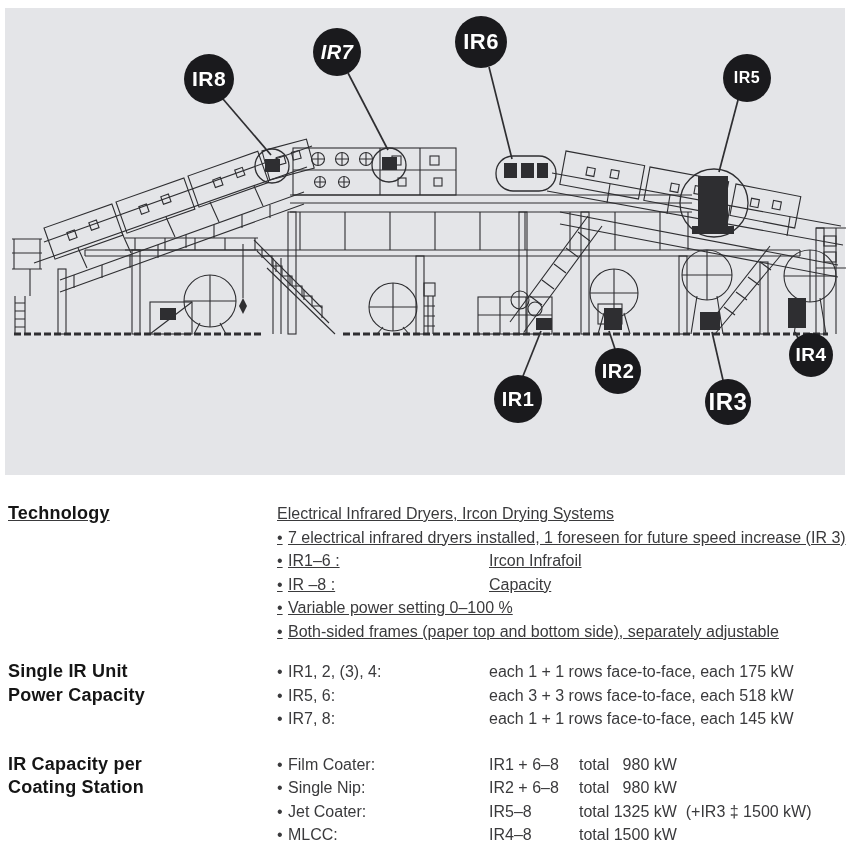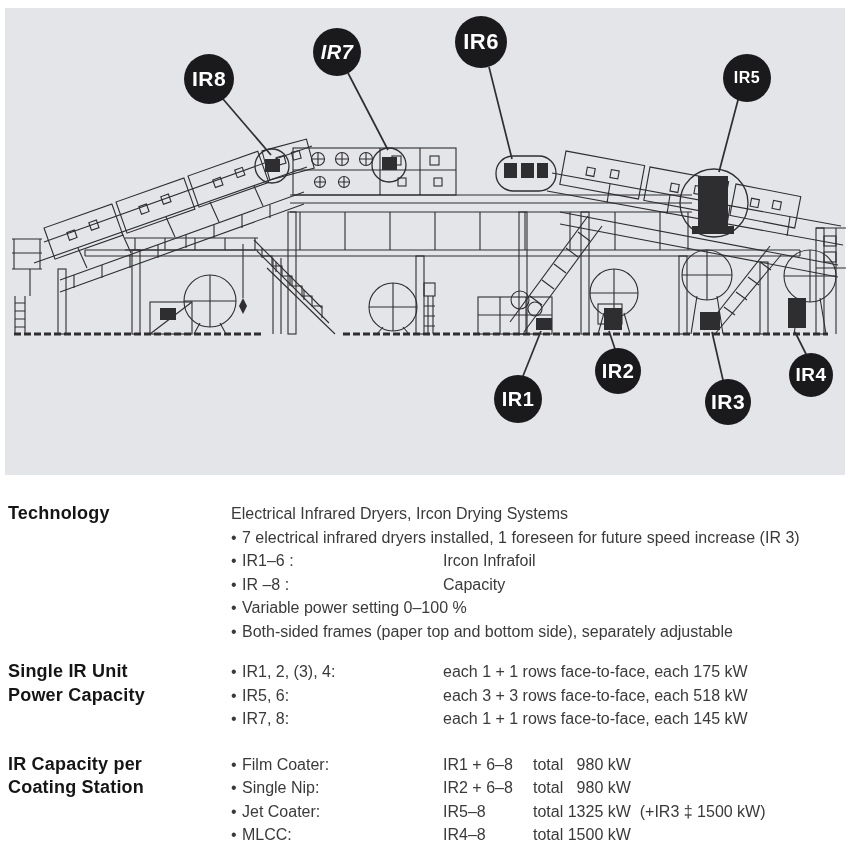--- a/index.html
+++ b/index.html
@@ -20,26 +20,26 @@
   .art .floor{stroke-width:3; stroke-dasharray:7 3;}
   .art .callout{stroke-width:1.3;}
   .leader-layer{position:absolute; left:0; top:0; pointer-events:none;}
   .leader-layer line{stroke:var(--line); stroke-width:1.7;}
   .ir-label{position:absolute; border-radius:50%; background:var(--label-bg); color:var(--label-text);
     display:flex; align-items:center; justify-content:center; font-weight:700; letter-spacing:.5px;}
 
   
   .content{position:relative; padding-left:8px; color:var(--text); font-size:16px; line-height:23.5px;}
   .section{display:grid; grid-template-columns:223px 1fr;}
-  .section:nth-of-type(1){margin-top:22px;}
+  .section:nth-of-type(1){margin-top:22px;text-decoration:underline;}
   .section:nth-of-type(2){margin-top:17px;}
   .section:nth-of-type(3){margin-top:22px;}
   .section-heading{font-weight:700; font-size:18px; color:var(--heading); line-height:23.5px; letter-spacing:.2px;}
   .rows{display:block;}
-  .row{display:grid; grid-template-columns:11px 201px 90px auto;}
+  .row{display:grid; grid-template-columns:11px 201px 90px auto;margin-left:46px;}
   .row .c1,.row .c2,.row .c3{white-space:pre;}
   .row .b{text-align:left;}
 </style>
 </head>
 <body>
 
 <div class="page">
 
   <div class="diagram">
     <div class="diagram-bg"></div>
@@ -220,25 +220,25 @@
   </div>
 
   <div class="ir-label" style="left: 494px; top: 375px; width: 48px; height: 48px; font-size: 20px;">
     <span>IR1</span>
   </div>
 
   <div class="ir-label" style="left: 595px; top: 348px; width: 46px; height: 46px; font-size: 20px; justify-content: center;">
     <span>IR2</span>
   </div>
 
-  <div class="ir-label" style="left: 705px; top: 379px; width: 46px; height: 46px; font-size: 21px;">
+  <div class="ir-label" style="left: 705px; top: 379px; width: 46px; height: 46px; font-size: 24px;">
     <span>IR3</span>
   </div>
 
-  <div class="ir-label" style="left: 789px; top: 353px; width: 44px; height: 44px; font-size: 19px;">
+  <div class="ir-label" style="left: 789px; top: 333px; width: 44px; height: 44px; font-size: 19px;">
     <span>IR4</span>
   </div>
 </div>
 
   <div class="content">
   <div class="section">
     <div class="section-heading">
           <div>Technology</div>
         </div>
     <div class="rows">

